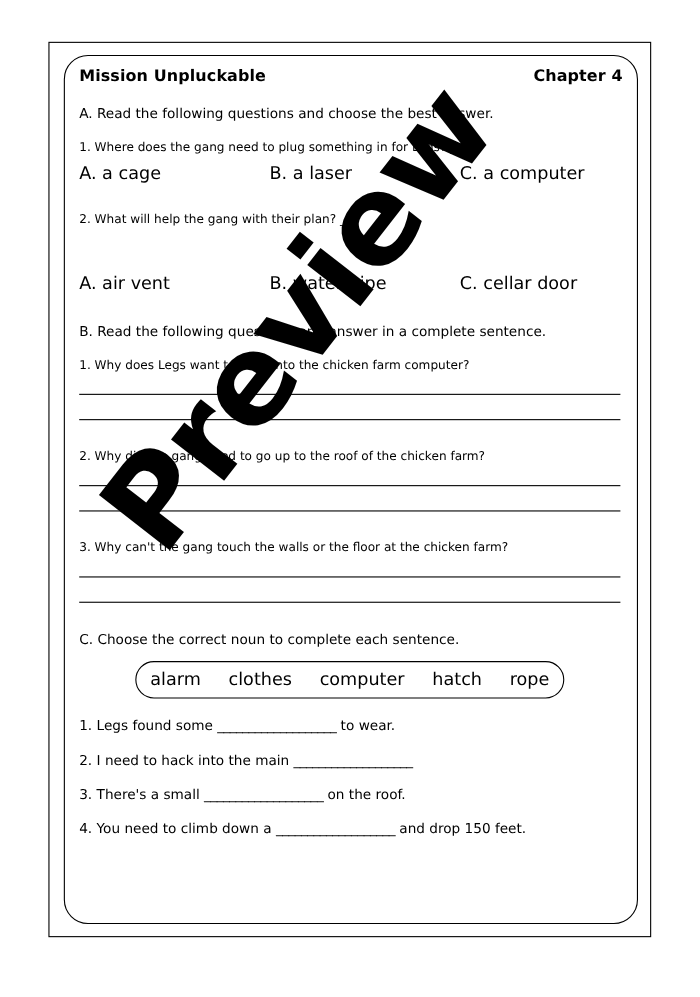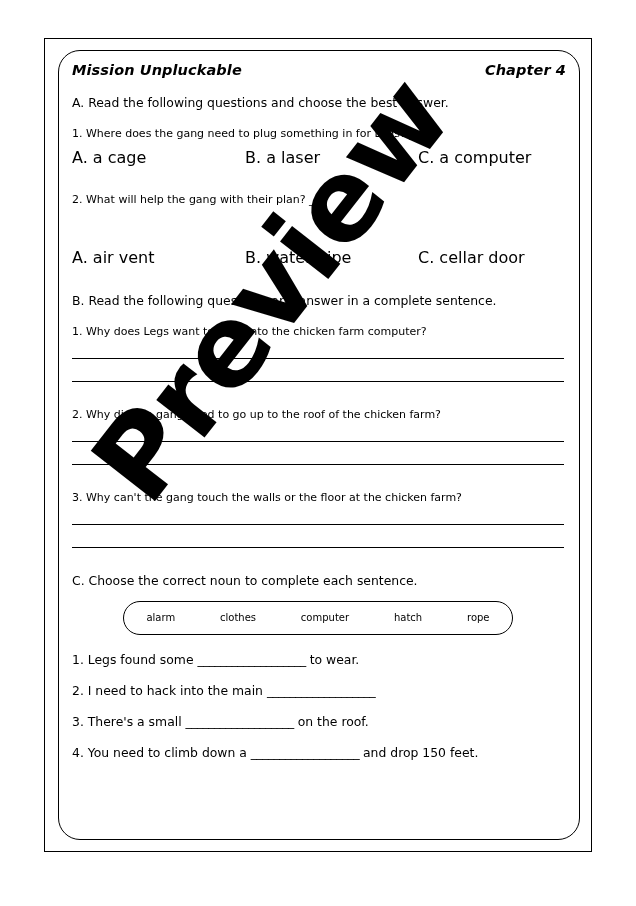--- a/index.html
+++ b/index.html
@@ -54,21 +54,20 @@
     height: 790px;
     box-sizing: border-box;
   }
 
   
   .header {
     display: flex;
     justify-content: space-between;
     align-items: baseline;
     padding-top: 12px;
-    font-style: italic;
   }
   .header-title,
   .header-chapter {
     font-size: 14.5px;
     font-weight: bold;
     letter-spacing: 0.1px;
   }
 
   
   .section-head {
@@ -115,21 +114,21 @@
   }
   .wordbank {
     box-sizing: border-box;
     width: 390px;
     height: 34px;
     border: 1.2px solid #000;
     border-radius: 17px;
     display: flex;
     align-items: center;
     justify-content: space-around;
-    font-size: 10px;
+    font-size: 16px;
     background: transparent;
   }
   .wordbank .word { padding: 0 2px; }
 
   
   .fill-line {
     font-size: 12.4px;
     line-height: 1.2;
   }
   .blank {

